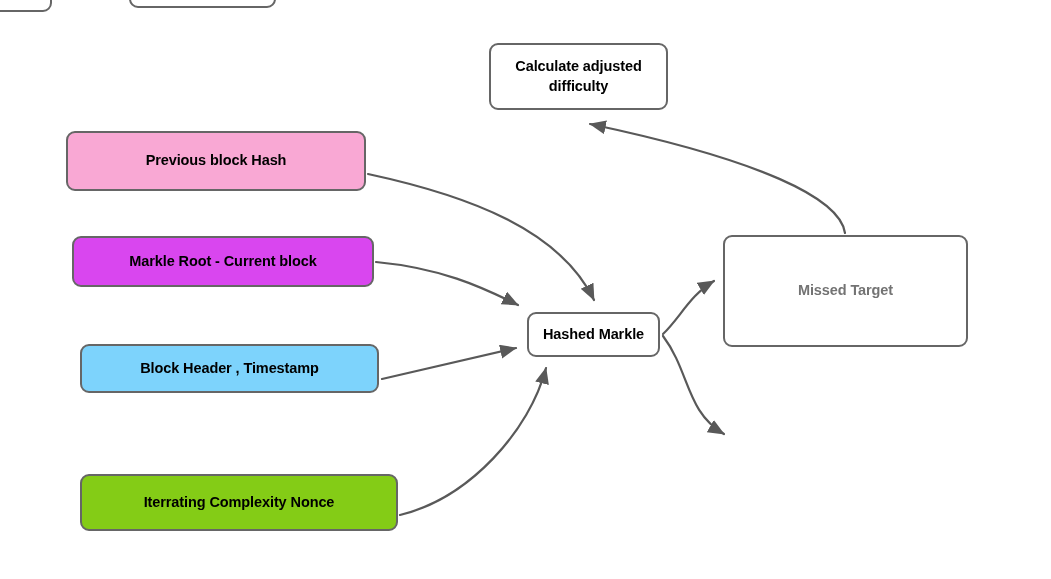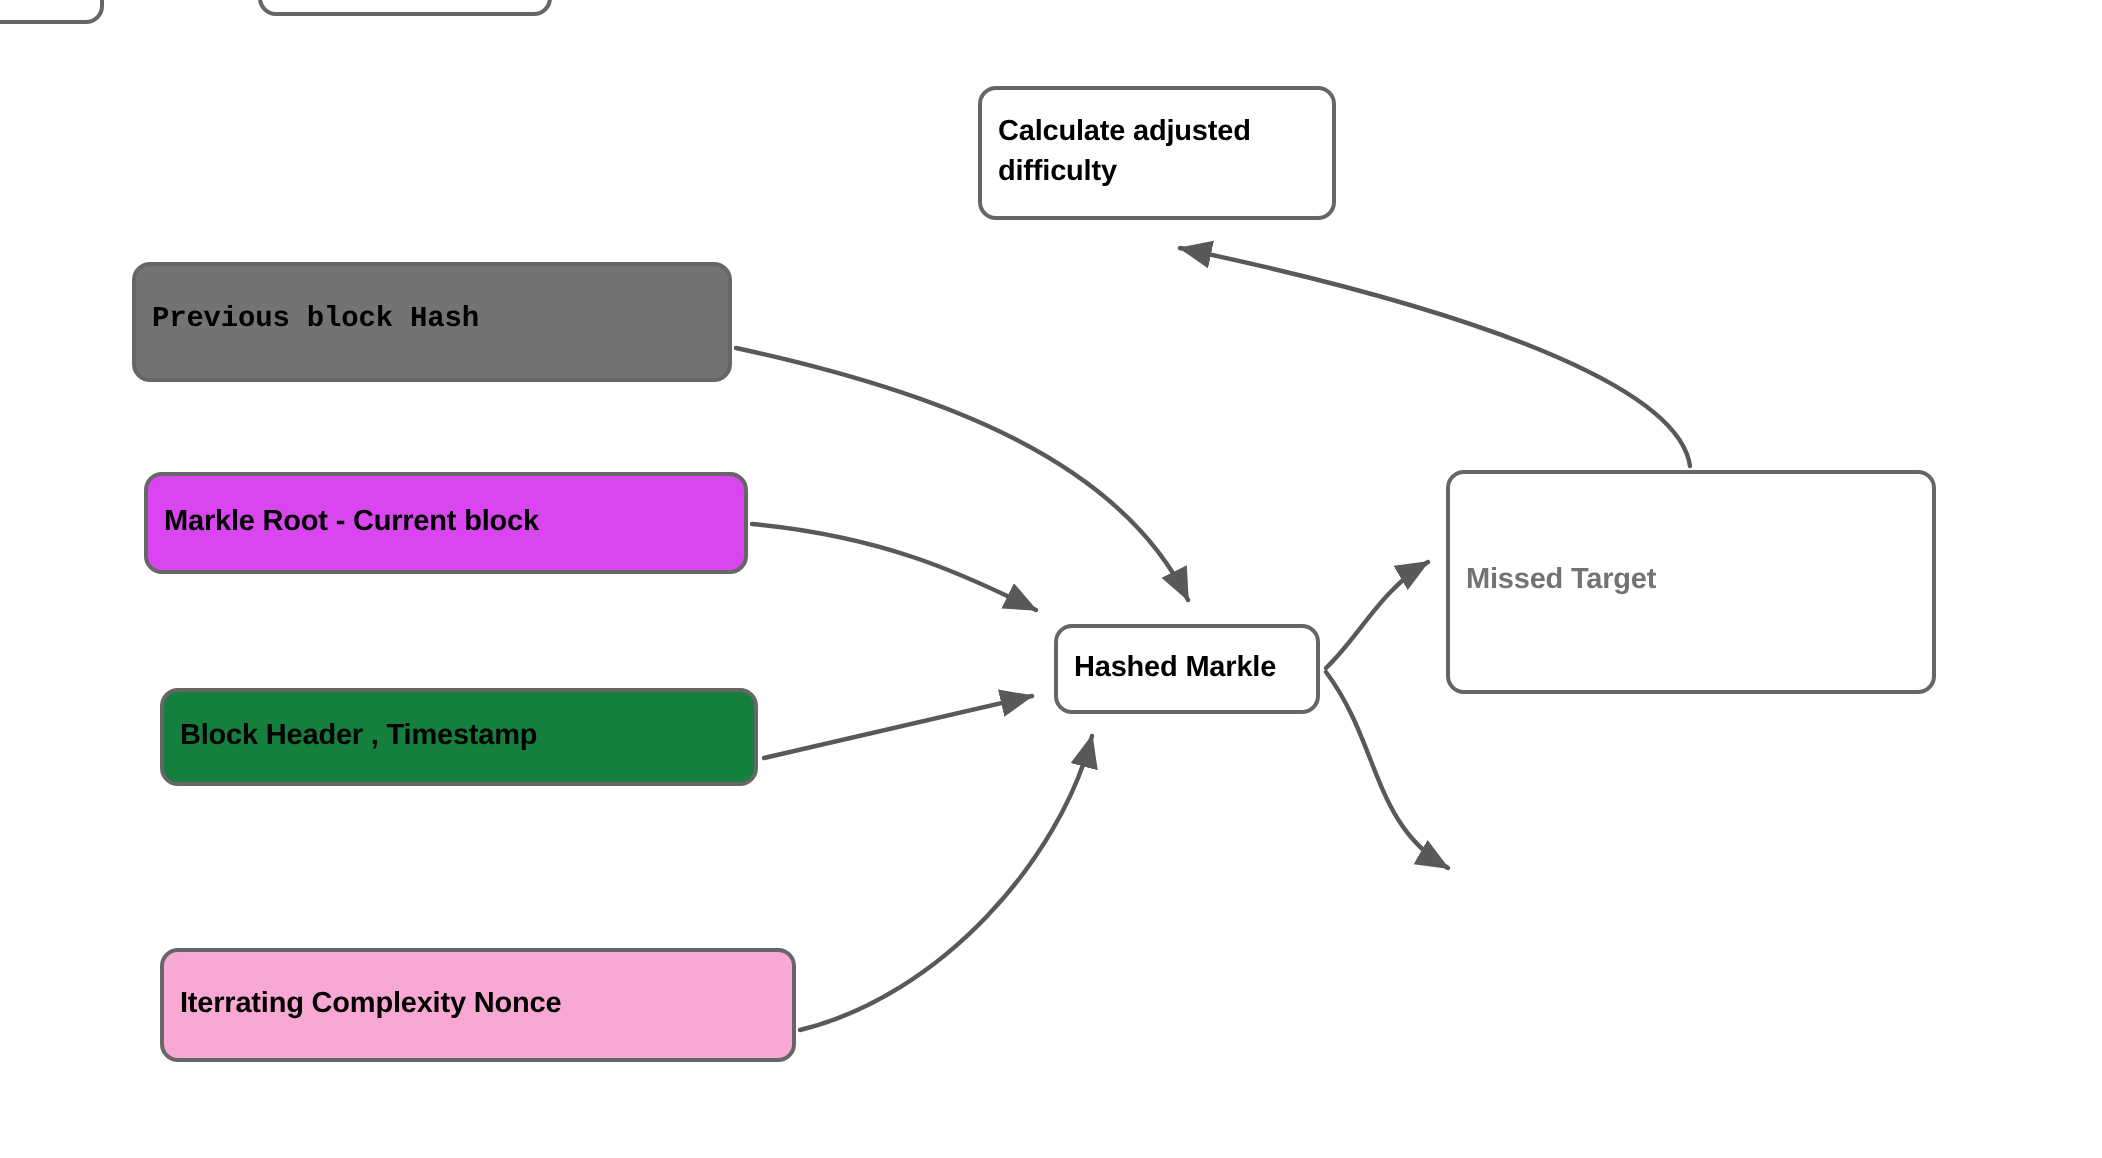--- a/index.html
+++ b/index.html
@@ -28,20 +28,21 @@
   }
   .node {
     position: absolute;
     box-sizing: border-box;
     background: #ffffff;
     border: 2.5px solid #666666;
     border-radius: 9px;
     display: flex;
     align-items: center;
     justify-content: center;
+    text-align: center;
     color: #000000;
     font-weight: bold;
     font-size: 14.5px;
     line-height: 1.35;
     padding: 2px 8px;
     letter-spacing: -0.1px;
   }
   .node-label {
     display: block;
     width: 100%;
@@ -81,33 +82,33 @@
     </div>
 
   <div class="node node-partial" style="left: 129px; top: -50px; width: 147px; height: 58px; border-color: rgb(102, 102, 102); background: rgb(255, 255, 255); color: rgb(0, 0, 0);">
       <span class="node-label"></span>
     </div>
 
   <div class="node" style="left: 489px; top: 43px; width: 179px; height: 67px; border-color: rgb(102, 102, 102); background: rgb(255, 255, 255); color: rgb(0, 0, 0);">
       <span class="node-label">Calculate adjusted difficulty</span>
     </div>
 
-  <div class="node" style="left: 66px; top: 131px; width: 300px; height: 60px; border-color: rgb(102, 102, 102); background: #737373; color: rgb(0, 0, 0); font-family: Liberation Mono, monospace;">
+  <div class="node" style="left: 66px; top: 131px; width: 300px; height: 60px; border-color: rgb(102, 102, 102); background: #f9a8d4; color: rgb(0, 0, 0);">
       <span class="node-label">Previous block Hash</span>
     </div>
 
   <div class="node" style="left: 72px; top: 236px; width: 302px; height: 51px; border-color: rgb(102, 102, 102); background: #d946ef; color: rgb(0, 0, 0);">
       <span class="node-label">Markle Root - Current block</span>
     </div>
 
-  <div class="node" style="left: 80px; top: 344px; width: 299px; height: 49px; border-color: rgb(102, 102, 102); background: #15803d; color: rgb(0, 0, 0);">
+  <div class="node" style="left: 80px; top: 344px; width: 299px; height: 49px; border-color: rgb(102, 102, 102); background: #7dd3fc; color: rgb(0, 0, 0);">
       <span class="node-label">Block Header , Timestamp</span>
     </div>
 
-  <div class="node" style="left: 80px; top: 474px; width: 318px; height: 57px; border-color: rgb(102, 102, 102); background: #f9a8d4; color: rgb(0, 0, 0);">
+  <div class="node" style="left: 80px; top: 474px; width: 318px; height: 57px; border-color: rgb(102, 102, 102); background: #84cc16; color: rgb(0, 0, 0);">
       <span class="node-label">Iterrating Complexity Nonce</span>
     </div>
 
   <div class="node" style="left: 527px; top: 312px; width: 133px; height: 45px; border-color: rgb(102, 102, 102); background: rgb(255, 255, 255); color: rgb(0, 0, 0);">
       <span class="node-label">Hashed Markle</span>
     </div>
 
   <div class="node" style="left: 723px; top: 235px; width: 245px; height: 112px; border-color: rgb(102, 102, 102); background: rgb(255, 255, 255); color: #737373;">
       <span class="node-label">Missed Target</span>
     </div>

